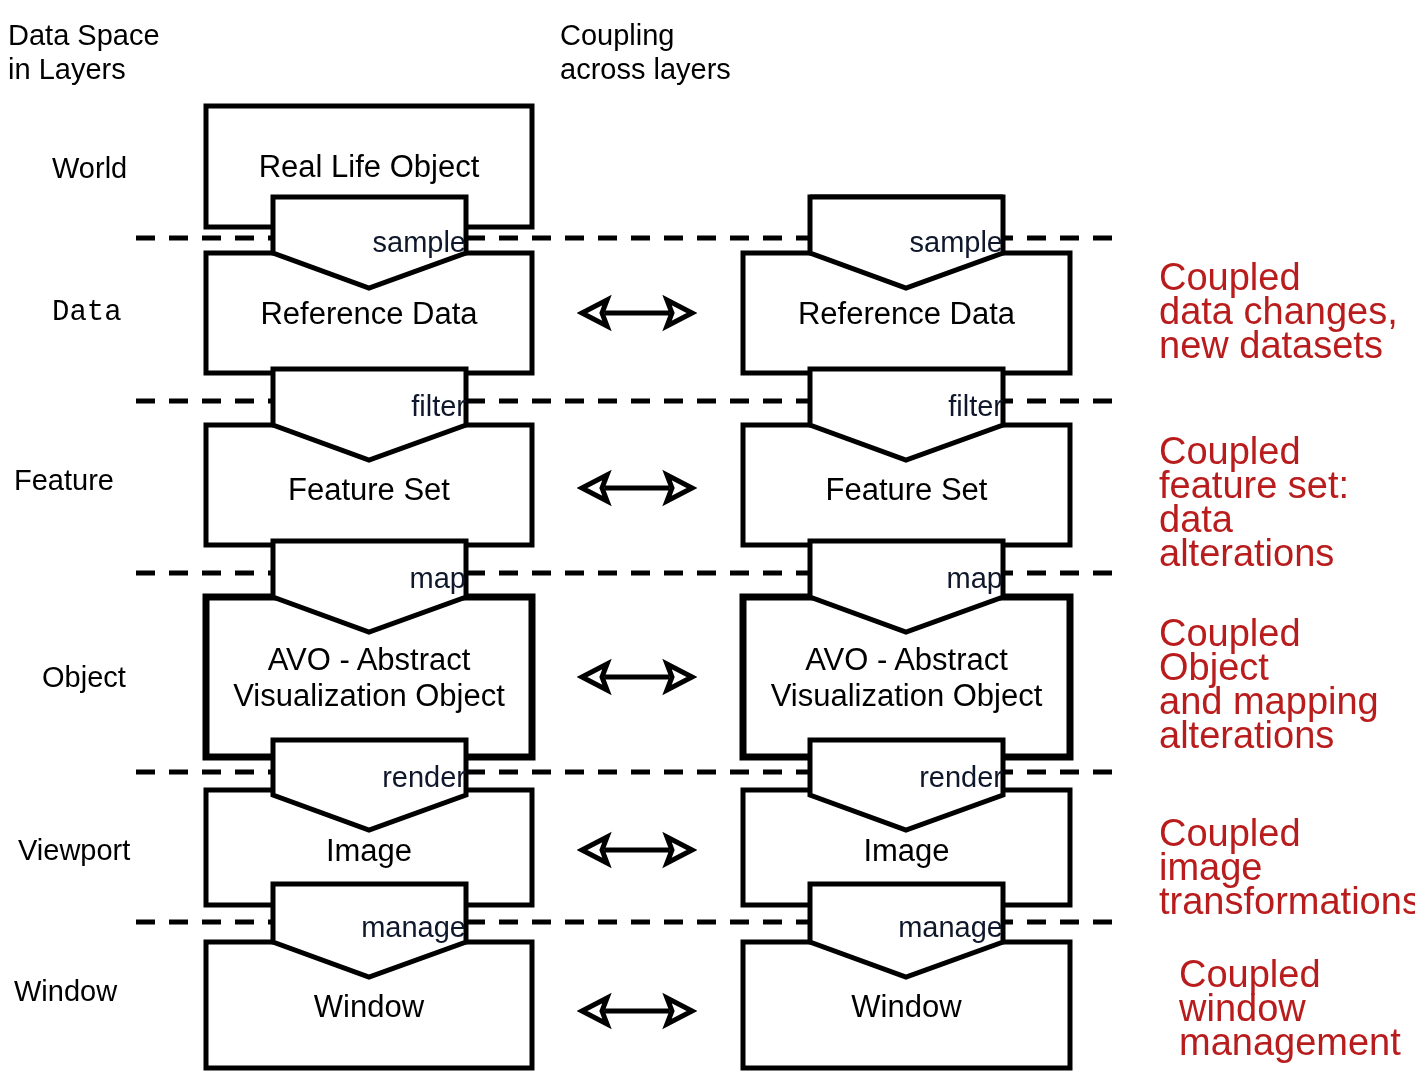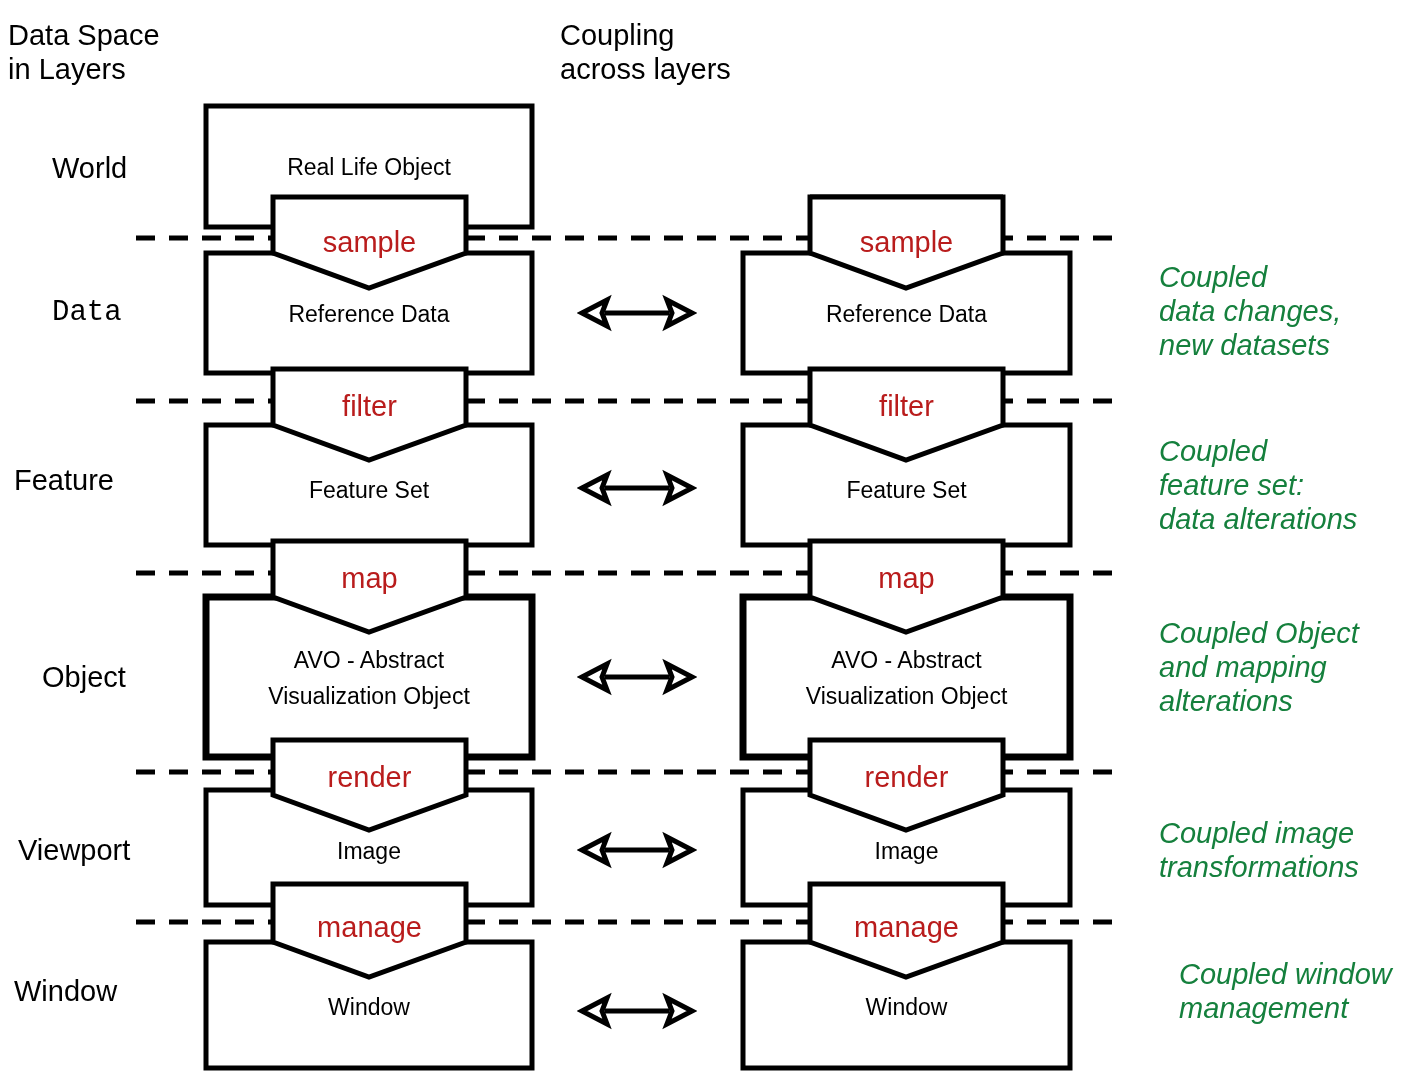--- a/index.html
+++ b/index.html
@@ -27,55 +27,54 @@
   }
   .row-label {
     position: absolute;
     font-size: 29px;
     line-height: 34px;
     color: #000000;
     text-align: left;
   }
   .side-note {
     position: absolute;
-    font-size: 29px;
+    font-size: 38px;
     line-height: 34px;
     white-space: pre-line;
-    color: #15803d;
-    font-style: italic;
+    color: #b91c1c;
   }
   .arrow-cell {
     position: absolute;
     width: 120px;
     height: 44px;
   }
   .arrow-cell svg { display:block; width:120px; height:44px; }
 
   .layer-svg {
     position: absolute;
     left: 0;
     top: 0;
     width: 1415px;
     height: 1079px;
     pointer-events: none;
   }
   .boxlabel {
     position: absolute;
-    font-size: 23px;
+    font-size: 31px;
     line-height: 36px;
     text-align: center;
     white-space: pre-line;
     color: #000;
   }
   .funnel-label {
     position: absolute;
     font-size: 29px;
     line-height: 32px;
-    text-align: center;
-    color: #b91c1c;
+    text-align: right;
+    color: #0f172a;
   }
 </style>
 </head>
 <body>
 
 <div id="stage">
 
   <svg class="layer-svg" viewBox="0 0 1415 1079">
     <g fill="none" stroke="#000" stroke-width="5" stroke-linejoin="miter">
 

